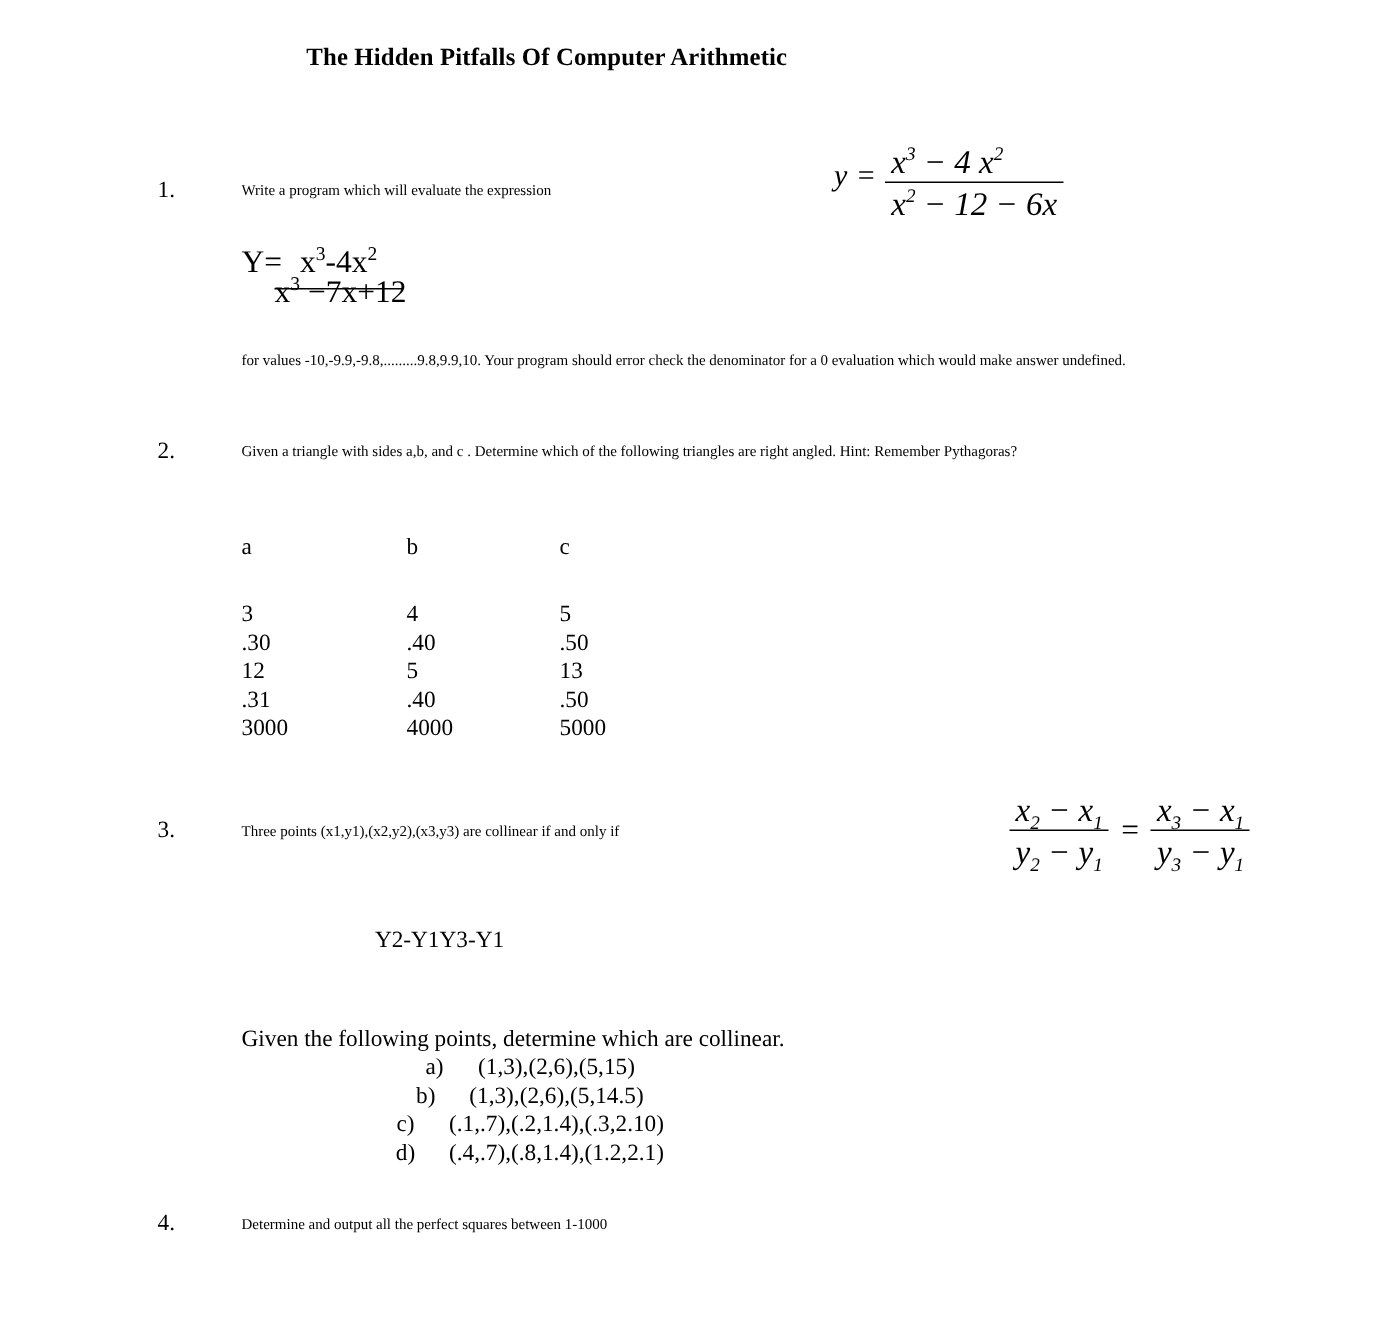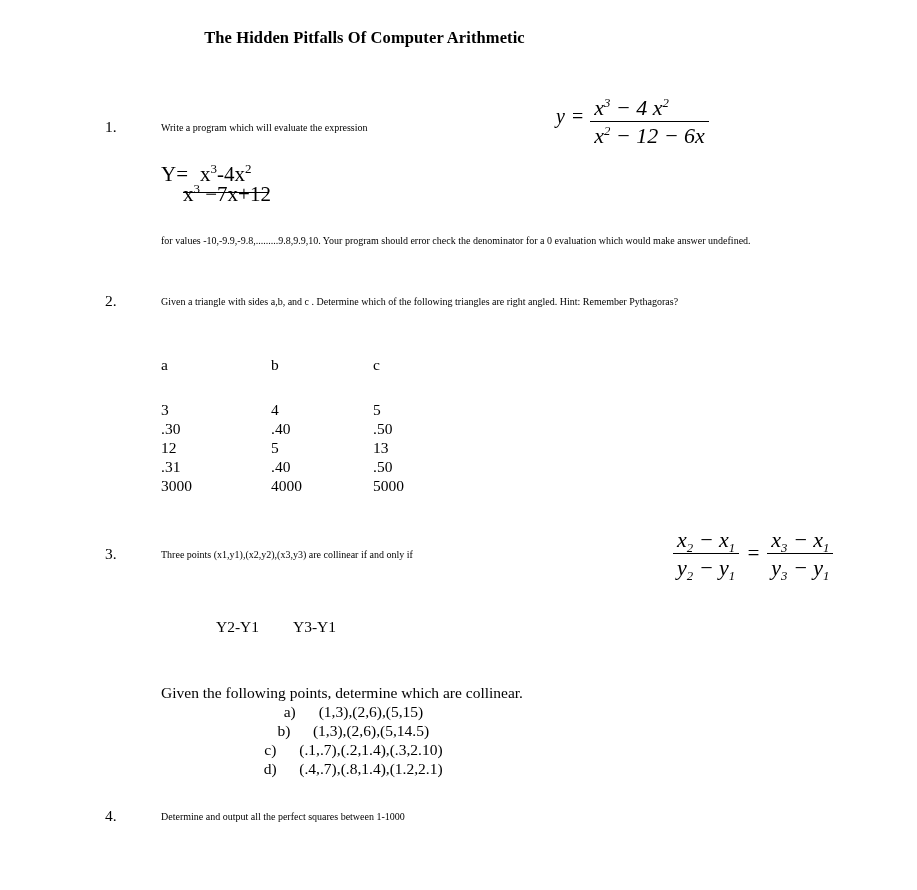--- a/index.html
+++ b/index.html
@@ -170,21 +170,21 @@
     border-bottom: 1.3px solid #000;
     padding-bottom: 3px;
   }
   #coll-typed .u1 { width: 66px; }
   #coll-typed .u2 { width: 78px; }
   #coll-typed .eqmid { display: inline-block; padding: 0 5px; }
   #coll-typed .tline2 {
     margin-top: 19px;
     white-space: nowrap;
   }
-  #coll-typed .d1 { display: inline-block; width: 77px; }
+  #coll-typed .d1 { display: inline-block; width: 77px; text-align: right; }
 
   
   #p3b {
     position: absolute;
     left: 161px;
     top: 683px;
     font-size: 15.5px;
     line-height: 19px;
     text-align: center;
   }

